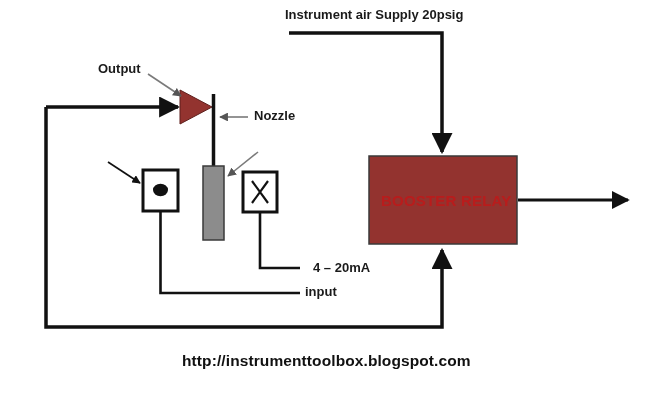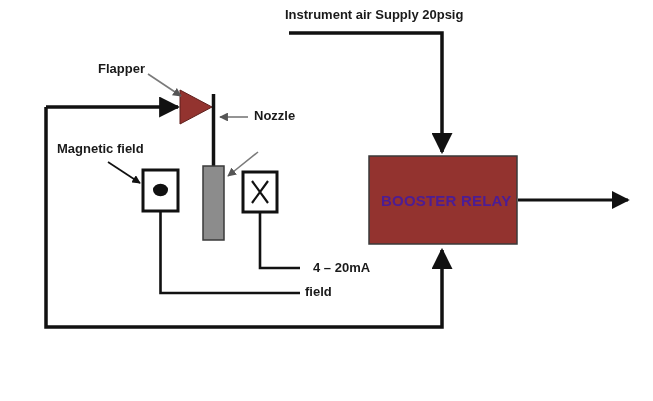--- a/index.html
+++ b/index.html
@@ -33,21 +33,21 @@
   .lbl-sm { font-size: 12.5px; }
   .lbl-md { font-size: 13px; }
   .lbl-url {
     font-size: 15.5px;
     font-weight: bold;
     color: #111111;
     letter-spacing: 0.1px;
   }
   .relay-text {
     position: absolute;
-    color: #4c1d95;
+    color: #b91c1c;
     font-weight: bold;
     font-size: 15px;
     font-family: "Liberation Sans", sans-serif;
     white-space: nowrap;
     letter-spacing: 0.2px;
   }
 </style>
 </head>
 <body>
 
@@ -110,28 +110,28 @@
     <line x1="248" y1="117" x2="220" y2="117" stroke="#7a7a7a" stroke-width="1.6" marker-end="url(#arrowGray)"></line>
 
     <line x1="258" y1="152" x2="228" y2="176" stroke="#7a7a7a" stroke-width="1.6" marker-end="url(#arrowGray)"></line>
 
     <line x1="108" y1="162" x2="140" y2="183" stroke="#111111" stroke-width="1.7" marker-end="url(#arrowBlackSm)"></line>
 
   </svg>
 
   <div class="lbl lbl-md" style="left:285px; top:8px;">Instrument air Supply 20psig</div>
 
-  <div class="lbl lbl-md" style="left:98px; top:62px;">Flapper</div>
+  <div class="lbl lbl-md" style="left:98px; top:62px;">Output</div>
 
   <div class="lbl lbl-md" style="left:254px; top:109px;">Nozzle</div>
 
 
-  <div class="lbl lbl-md" style="left:57px; top:142px;">Magnetic field</div>
 
   <div class="lbl lbl-md" style="left:305px; top:261px;margin-left:8px;">4 – 20mA</div>
 
-  <div class="lbl lbl-md" style="left:305px; top:285px;">field</div>
+  <div class="lbl lbl-md" style="left:305px; top:285px;">input</div>
 
 
   <div class="relay-text" style="left:381px; top:192px;">BOOSTER RELAY</div>
 
+  <div class="lbl lbl-url" style="left:182px; top:352px;">http://instrumenttoolbox.blogspot.com</div>
 
 </div>
 
 </body></html>

